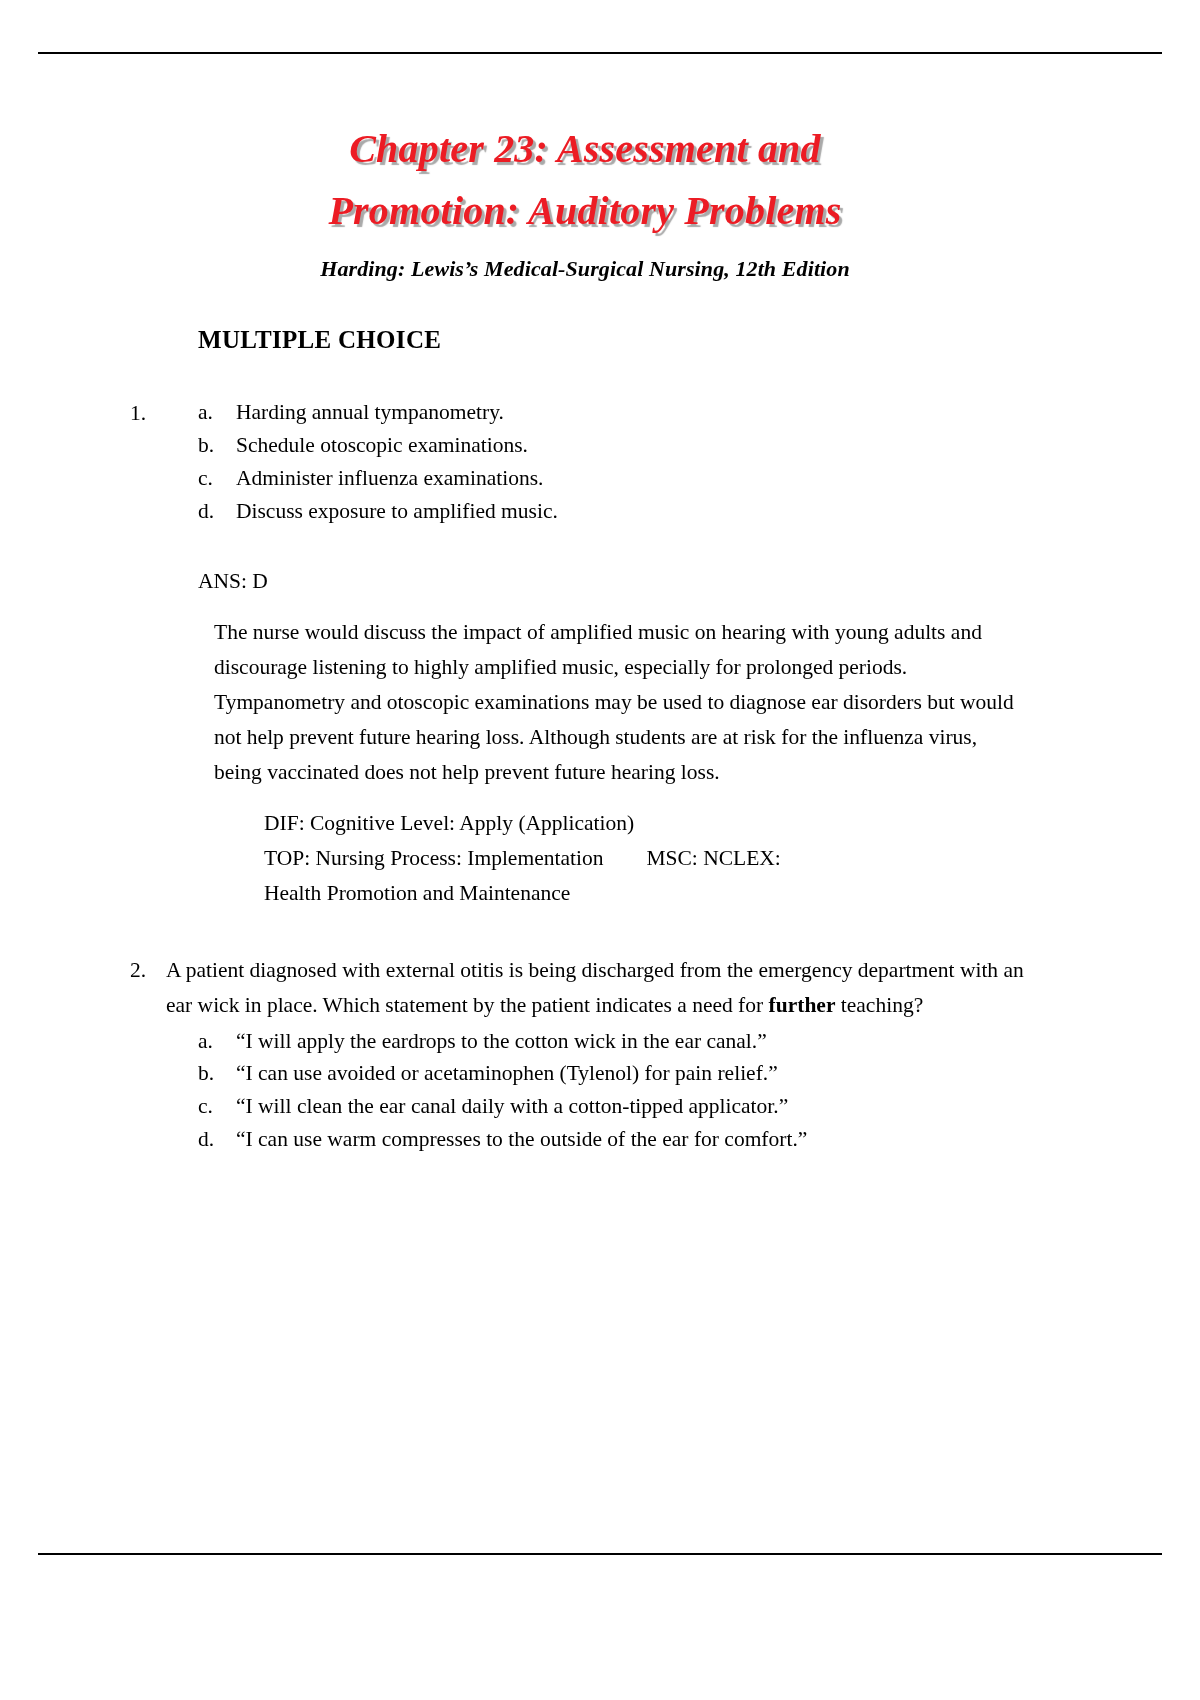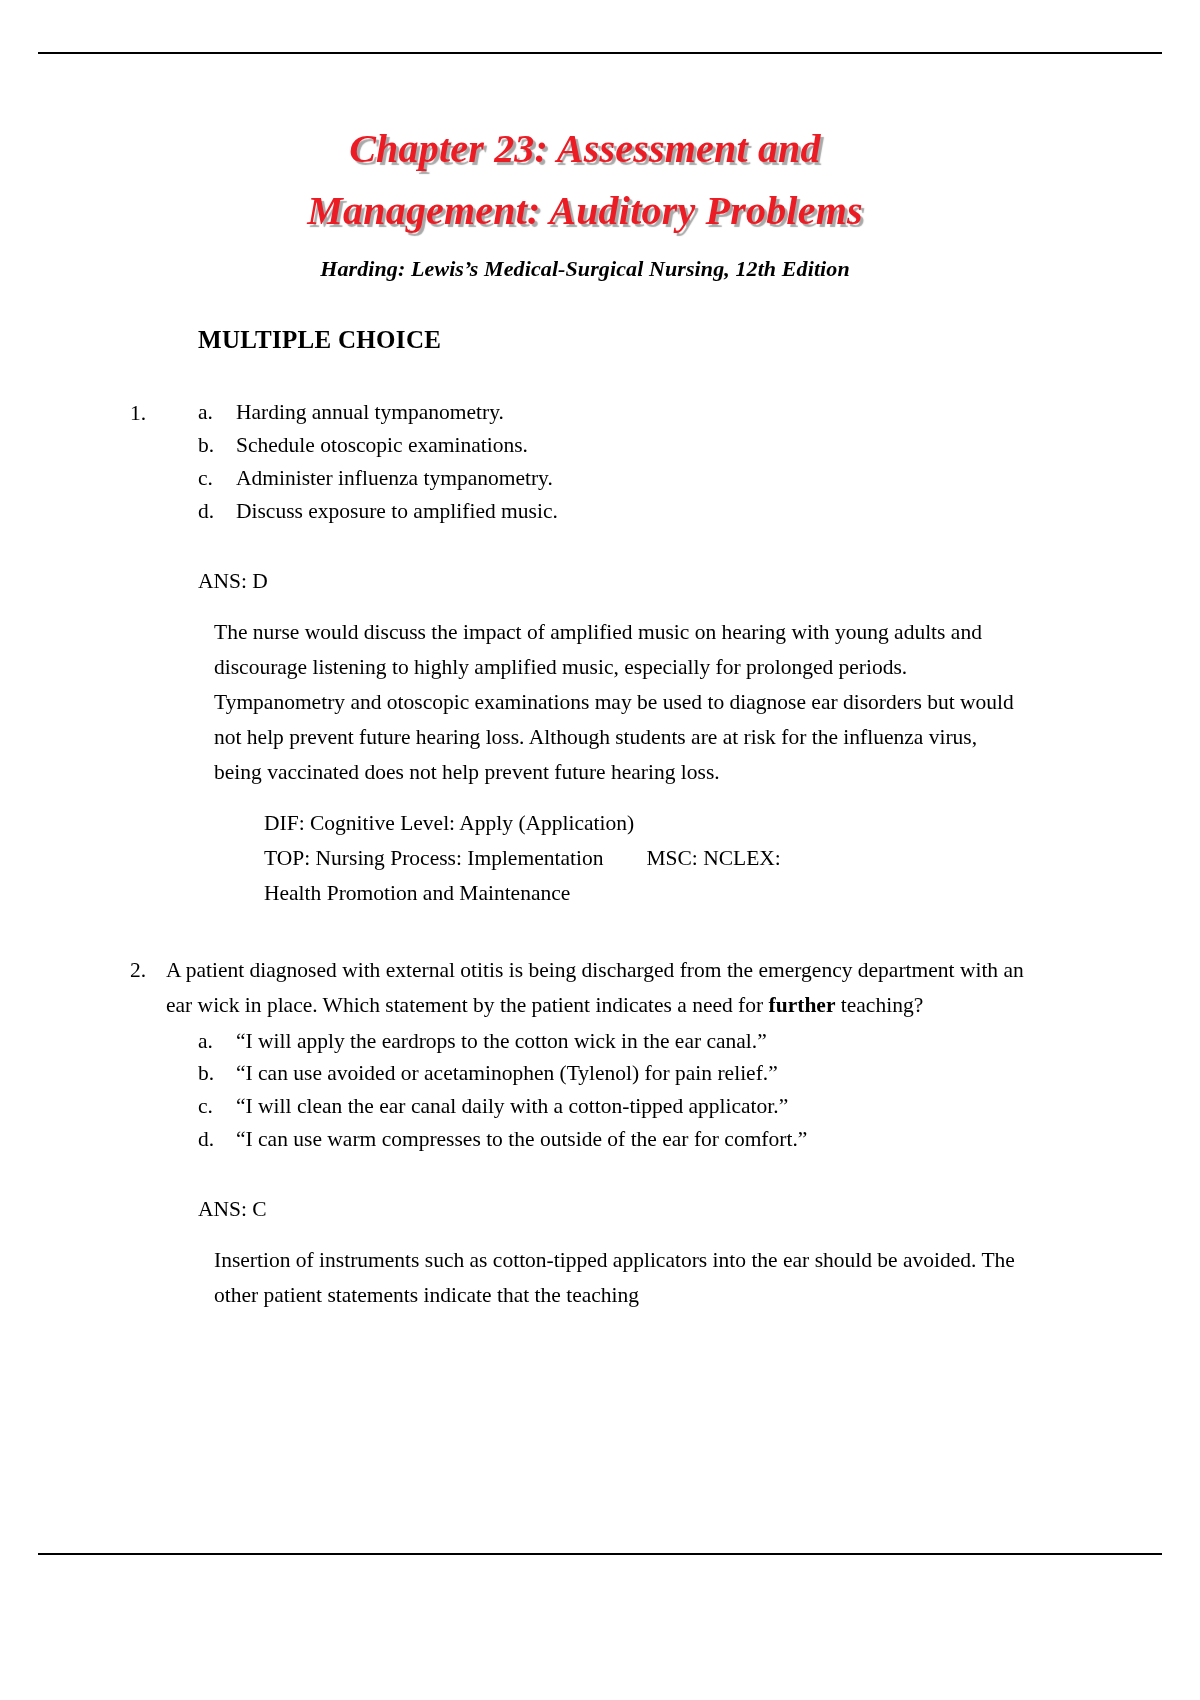--- a/index.html
+++ b/index.html
@@ -137,21 +137,21 @@
 
 <div class="page">
 
   <div class="rule rule-top"></div>
   <div class="rule rule-bottom"></div>
 
   <div class="content">
 
     <h1 class="doc-title">
       <span class="line">Chapter 23: Assessment and</span>
-      <span class="line">Management: Auditory Problems</span>
+      <span class="line">Promotion: Auditory Problems</span>
     </h1>
 
     <div class="doc-subtitle">Harding: Lewis’s Medical-Surgical Nursing, 12th Edition</div>
 
     <div class="section-heading">MULTIPLE CHOICE</div>
 
     <div class="question-block">
       <div class="q-stem">
         <span class="q-number">1.</span>
       </div>
@@ -160,21 +160,21 @@
         <li class="option">
           <span class="option-letter">a.</span>
           <span>Harding annual tympanometry.</span>
         </li>
         <li class="option">
           <span class="option-letter">b.</span>
           <span>Schedule otoscopic examinations.</span>
         </li>
         <li class="option">
           <span class="option-letter">c.</span>
-          <span>Administer influenza tympanometry.</span>
+          <span>Administer influenza examinations.</span>
         </li>
         <li class="option">
           <span class="option-letter">d.</span>
           <span>Discuss exposure to amplified music.</span>
         </li>
       </ul>
 
       <div class="answer-block">
         <div class="answer-key">ANS: D</div>
         <div class="rationale">The nurse would discuss the impact of amplified music on hearing with young adults and discourage listening to highly amplified music, especially for prolonged periods. Tympanometry and otoscopic examinations may be used to diagnose ear disorders but would not help prevent future hearing loss. Although students are at risk for the influenza virus, being vaccinated does not help prevent future hearing loss.</div>
@@ -204,20 +204,16 @@
         <li class="option">
           <span class="option-letter">c.</span>
           <span>“I will clean the ear canal daily with a cotton-tipped applicator.”</span>
         </li>
         <li class="option">
           <span class="option-letter">d.</span>
           <span>“I can use warm compresses to the outside of the ear for comfort.”</span>
         </li>
       </ul>
 
-      <div class="answer-block truncated">
-        <div class="answer-key">ANS: C</div>
-        <div class="rationale">Insertion of instruments such as cotton-tipped applicators into the ear should be avoided. The other patient statements indicate that the teaching</div>
-      </div>
     </div>
 
   </div>
 </div>
 
 </body></html>

